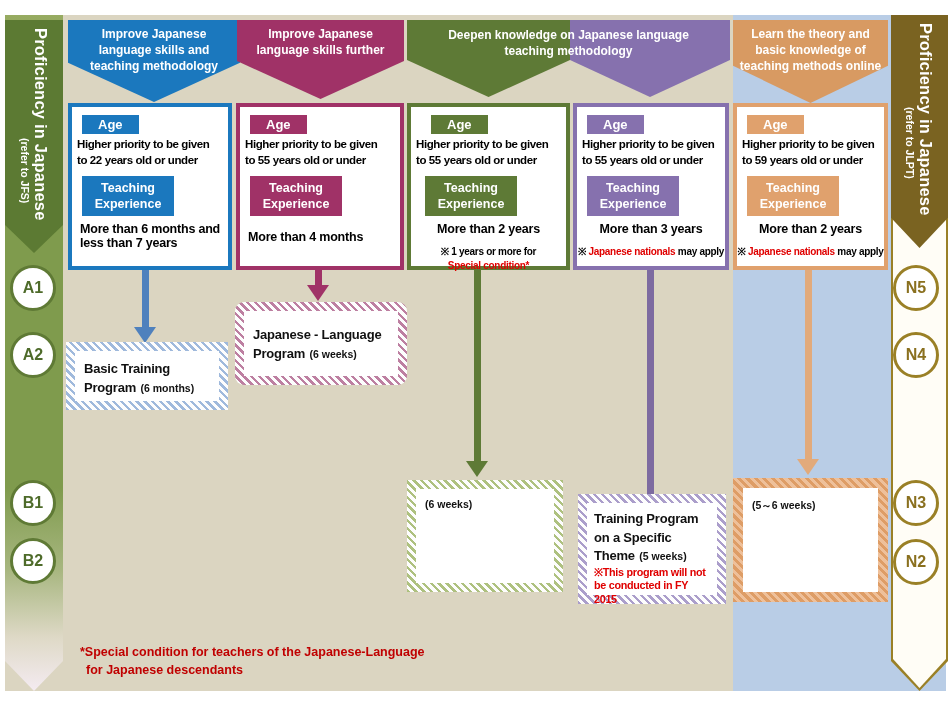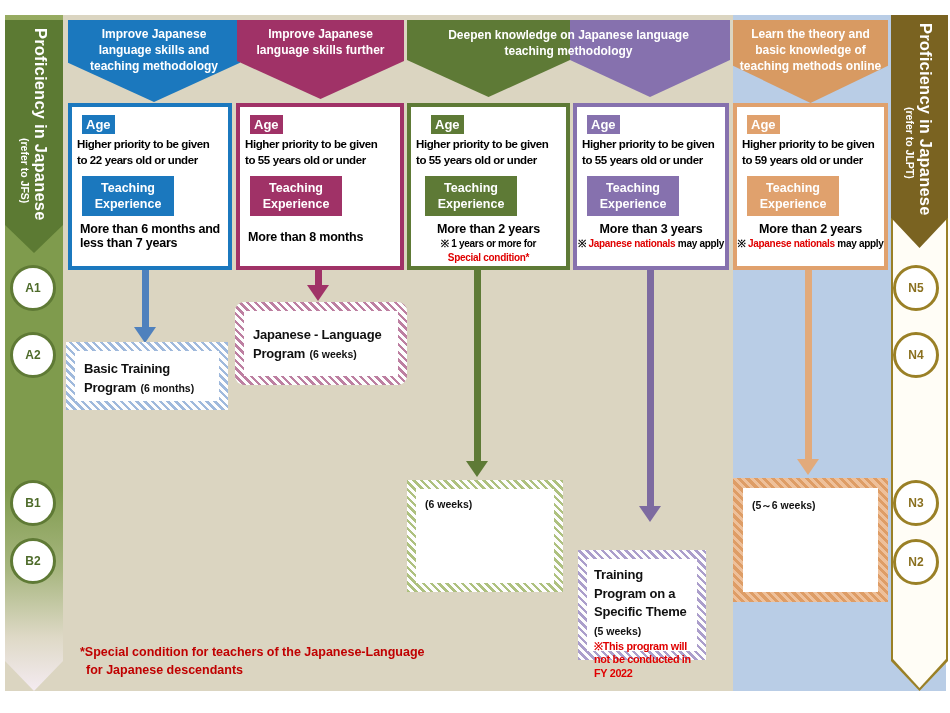--- a/index.html
+++ b/index.html
@@ -45,21 +45,21 @@
   .vtext-sub {
     writing-mode: vertical-rl; color: #fff; font-weight: bold;
     font-size: 10.5px; white-space: nowrap;
   }
   .vtext-sub.jfs { margin-top: 118px; }
   .vtext-sub.jlpt { margin-top: 92px; }
 
   .level-circle {
     position: absolute; width: 46px; height: 46px; border-radius: 50%;
     background: #fff; display: flex; align-items: center; justify-content: center;
-    font-weight: bold; font-size: 12px;
+    font-weight: bold; font-size: 16px;
   }
   .level-left { left: 10px; border: 3px solid #5f7a35; color: #4e6b2a; }
   .level-right { left: 893px; border: 3px solid #9a8026; color: #8a701f; }
 
   
   .banner {
     position: absolute; top: 20px; color: #fff; font-weight: bold; font-size: 12px;
     text-align: center; line-height: 1.32; padding: 7px 6px 0 6px;
   }
   .pent { clip-path: polygon(0 0, 100% 0, 100% 52%, 50% 100%, 0 52%); }
@@ -67,32 +67,32 @@
     position: absolute; color: #fff; font-weight: bold; font-size: 12px;
     text-align: center; line-height: 1.32;
   }
 
   
   .crit { position: absolute; top: 103px; height: 167px; background: #fff; }
   .tag {
     display: block; width: fit-content; color: #fff; font-weight: bold;
     text-align: center;
   }
-  .age-tag { margin: 8px 15px 3px 10px; padding: 2px 4px; font-size: 13px; }
+  .age-tag { margin: 8px 15px 3px 10px; padding: 2px 16px; font-size: 13px; }
   .age-text {
     margin: 2px 0 0 5px; font-size: 11.5px; font-weight: bold; line-height: 1.38;
     letter-spacing: -0.4px; white-space: nowrap;
   }
   .exp-tag { margin: 7px 0 5px 10px; padding: 4px 10px; font-size: 12.5px; line-height: 1.3; width: 92px; }
   .exp-text { margin-top: 6px; font-size: 12.5px; font-weight: bold; letter-spacing: -0.2px; }
   .exp-left { margin-left: 8px; }
   .exp-center { text-align: center; }
   .exp-note {
     font-size: 10px; font-weight: bold; text-align: center; letter-spacing: -0.3px;
-    white-space: nowrap; line-height: 1.4; margin-top: 1px;
+    white-space: nowrap; line-height: 1.4; margin-top: 9px;
   }
   .red { color: #e00000; }
 
   
   .arrow { position: absolute; width: 22px; }
   .arrow .stem { width: 7px; margin: 0 auto; }
   .arrow .head { width: 0; height: 0; border-left: 11px solid transparent; border-right: 11px solid transparent; }
 
   
   .prog { position: absolute; padding: 9px; }
@@ -167,21 +167,21 @@
     </div>
   </div>
 
   <div class="crit" style="left:236px;width:168px;border:4px solid #a03267">
     <span class="tag age-tag" style="background:#a03267">Age</span>
     <div class="age-text">
       <div>Higher priority to be given</div>
       <div>to 55 years old or under</div>
     </div>
     <span class="tag exp-tag" style="background:#a03267">Teaching Experience</span>
-    <div class="exp-text exp-left" style="margin-top:14px">More than 8 months</div>
+    <div class="exp-text exp-left" style="margin-top:14px">More than 4 months</div>
   </div>
 
   <div class="crit" style="left:407px;width:163px;border:4px solid #5e7a36">
     <span class="tag age-tag" style="background:#5e7a36;margin-left:20px">Age</span>
     <div class="age-text">
       <div>Higher priority to be given</div>
       <div>to 55 years old or under</div>
     </div>
     <span class="tag exp-tag" style="background:#5e7a36;margin-left:14px">Teaching Experience</span>
     <div class="exp-text exp-center">More than 2 years</div>
@@ -247,25 +247,25 @@
       <span class="prog-dur">(6 weeks)</span>
     </div>
   </div>
 
   <div class="prog hatch-green" style="left:407px;top:480px;width:156px;height:112px">
     <div class="prog-inner">
       <span class="prog-dur block">(6 weeks)</span>
     </div>
   </div>
 
-  <div class="prog hatch-purple" style="left:578px;top:550px;width:128px;height:110px">
+  <div class="prog hatch-purple" style="left:578px;top:494px;width:148px;height:110px">
     <div class="prog-inner" style="padding-top:6px;padding-left:7px">
       <span class="prog-title">Training Program on a Specific Theme</span>
       <span class="prog-dur">(5 weeks)</span>
-      <div class="prog-note">※This program will not be conducted in FY 2022</div>
+      <div class="prog-note">※This program will not be conducted in FY 2015</div>
     </div>
   </div>
 
   <div class="prog hatch-orange" style="left:733px;top:478px;width:155px;height:124px;padding:10px">
     <div class="prog-inner" style="padding-top:10px">
       <span class="prog-dur block">(5～6 weeks)</span>
     </div>
   </div>
 
   <div class="footnote">

